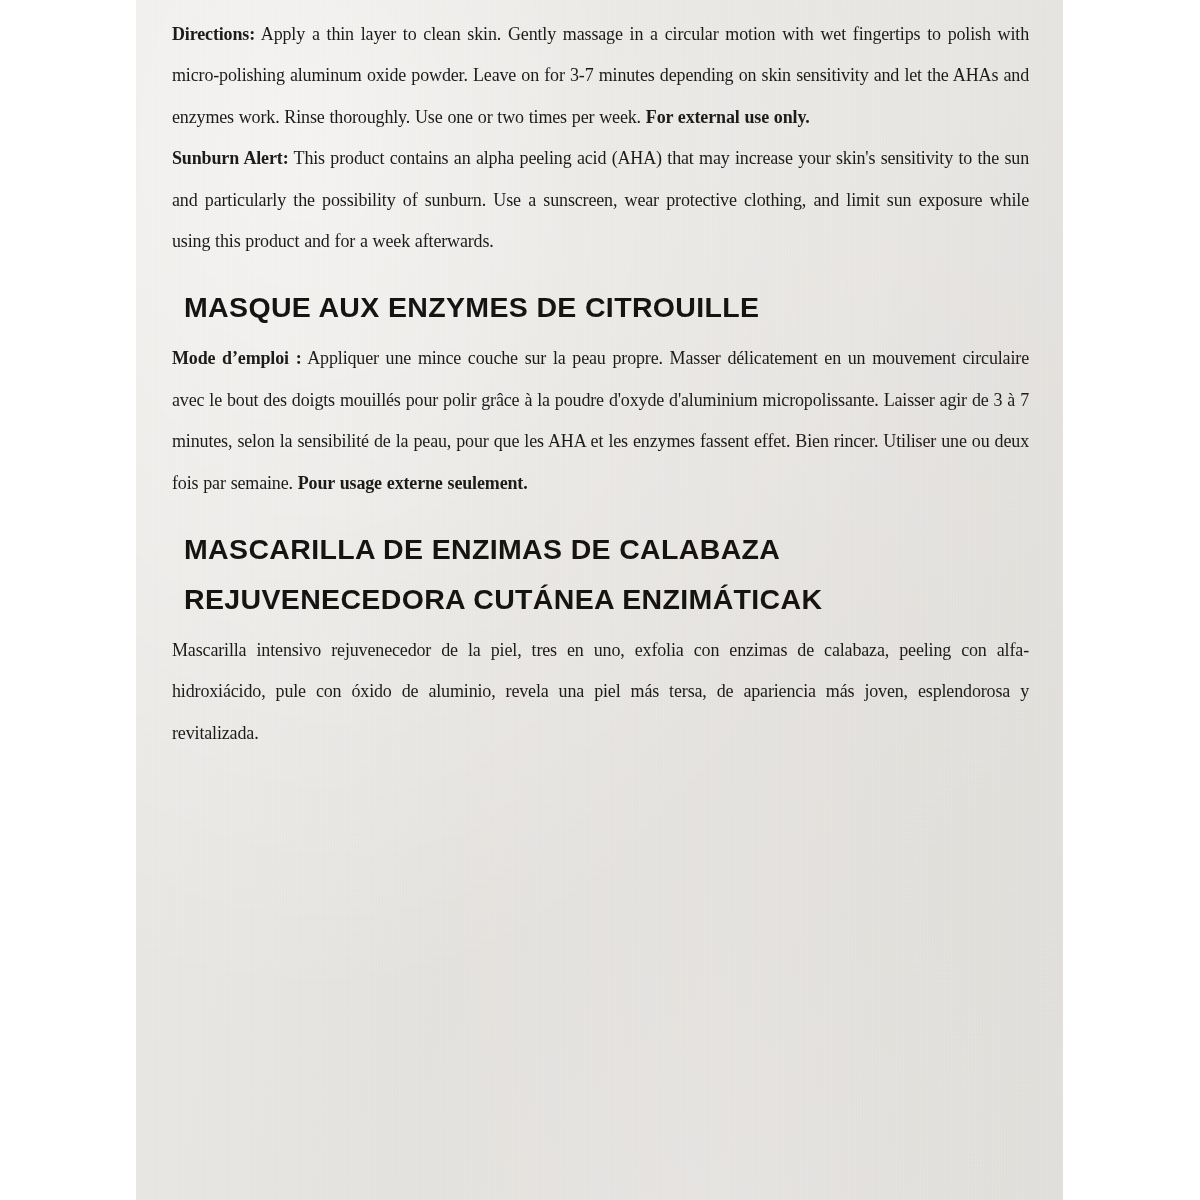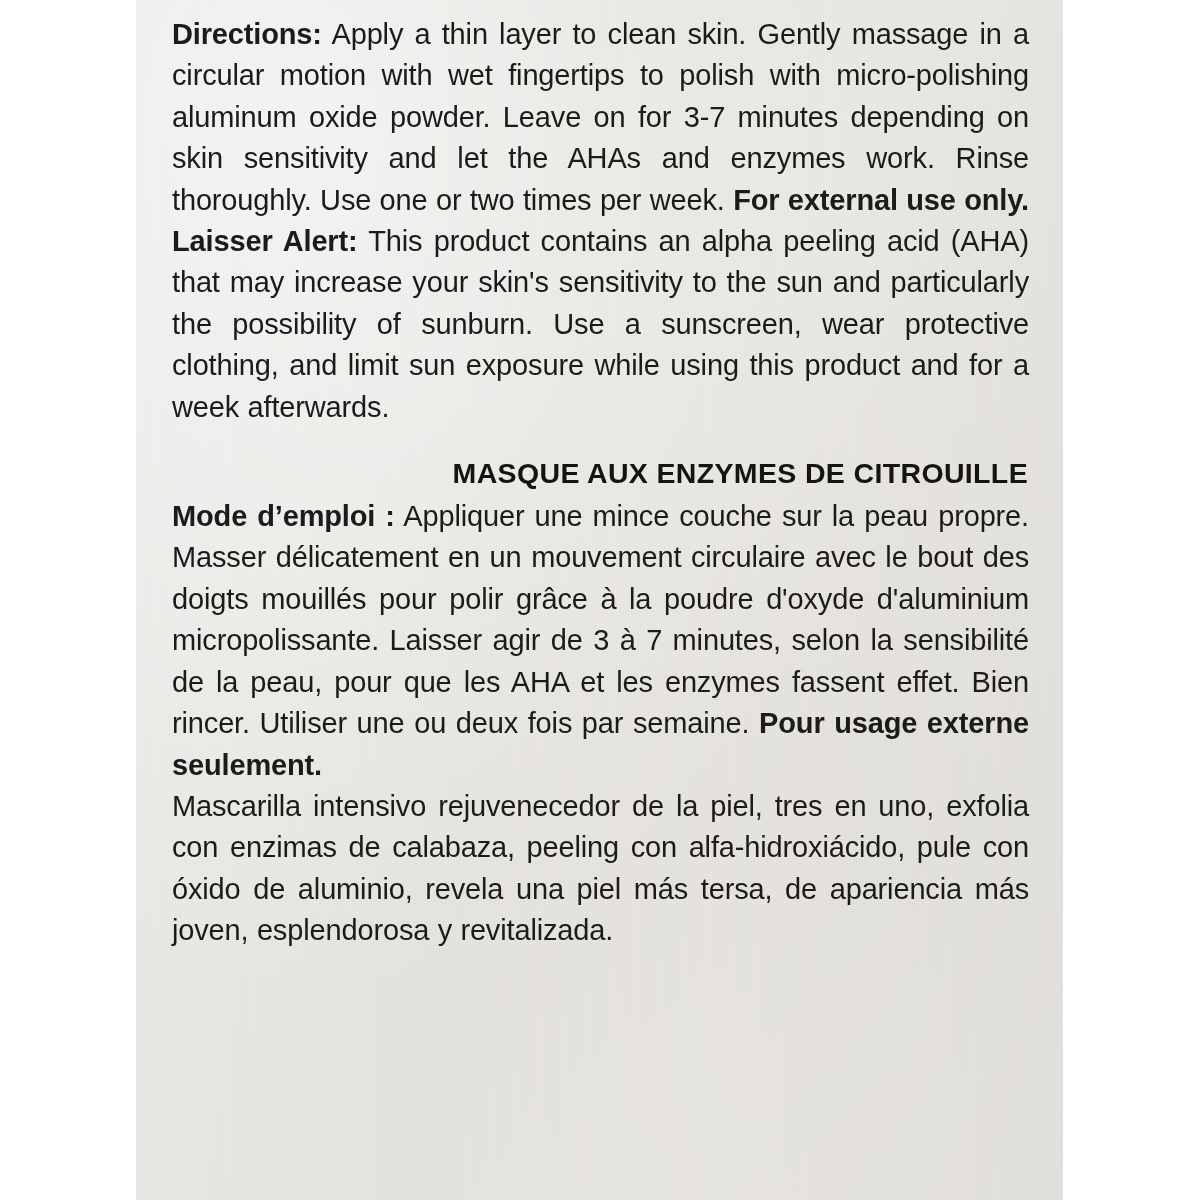--- a/index.html
+++ b/index.html
@@ -44,74 +44,78 @@
 
   #label-content {
     position: relative;
     z-index: 2;
     padding-top: 14px;
   }
 
   p.body-text {
     margin: 0;
     color: #1d1b19;
-    font-size: 29px;
+    font-size: 18px;
     line-height: 41.4px;
     text-align: justify;
     text-justify: inter-word;
     letter-spacing: -0.15px;
     word-spacing: 0.5px;
+    font-family: Liberation Serif, serif;
     -webkit-font-smoothing: antialiased;
   }
 
   p.body-text + p.body-text {
     margin-top: 0;
   }
 
   .lead {
     font-weight: bold;
   }
   .strong {
     font-weight: bold;
   }
 
   h2.section-heading {
-    margin: 1px;
+    margin: 12px;
     color: #161412;
     font-size: 28.5px;
     line-height: 38px;
     font-weight: bold;
     letter-spacing: 0.35px;
     text-transform: uppercase;
-    text-align: right;
   }
 
   .heading-block {
     margin-top: 26px;
     margin-bottom: 4px;
   }
 
   .para-gap-sm { margin-top: 0px; }
 </style>
 </head>
 <body>
 
 <div id="label-panel">
   <div id="paper-grain"></div>
 
   <div id="label-content">
 
     <p class="body-text"><span class="lead">Directions:</span><span> Apply a thin layer to clean skin. Gently massage in a circular motion with wet fingertips to polish with micro-polishing aluminum oxide powder. Leave on for 3-7 minutes depending on skin sensitivity and let the AHAs and enzymes work. Rinse thoroughly. Use one or two times per week. </span><span class="strong">For external use only.</span></p>
 
-    <p class="body-text para-gap-sm"><span class="lead">Laisser Alert:</span><span> This product contains an alpha peeling acid (AHA) that may increase your skin's sensitivity to the sun and particularly the possibility of sunburn. Use a sunscreen, wear protective clothing, and limit sun exposure while using this product and for a week afterwards.</span></p>
+    <p class="body-text para-gap-sm"><span class="lead">Sunburn Alert:</span><span> This product contains an alpha peeling acid (AHA) that may increase your skin's sensitivity to the sun and particularly the possibility of sunburn. Use a sunscreen, wear protective clothing, and limit sun exposure while using this product and for a week afterwards.</span></p>
 
     <div class="heading-block">
       <h2 class="section-heading">MASQUE AUX ENZYMES DE CITROUILLE</h2>
     </div>
 
 
     <p class="body-text para-gap-sm"><span class="lead">Mode d’emploi :</span><span> Appliquer une mince couche sur la peau propre. Masser délicatement en un mouvement circulaire avec le bout des doigts mouillés pour polir grâce à la poudre d'oxyde d'aluminium micropolissante. Laisser agir de 3 à 7 minutes, selon la sensibilité de la peau, pour que les AHA et les enzymes fassent effet. Bien rincer. Utiliser une ou deux fois par semaine. </span><span class="strong">Pour usage externe seulement.</span></p>
 
+    <div class="heading-block">
+      <h2 class="section-heading">MASCARILLA DE ENZIMAS DE CALABAZA</h2>
+      <h2 class="section-heading">REJUVENECEDORA CUTÁNEA ENZIMÁTICAK</h2>
+    </div>
 
     <p class="body-text">Mascarilla intensivo rejuvenecedor de la piel, tres en uno, exfolia con enzimas de calabaza, peeling con alfa-hidroxiácido, pule con óxido de aluminio, revela una piel más tersa, de apariencia más joven, esplendorosa y revitalizada.</p>
 
   </div>
 </div>
 
 </body></html>

